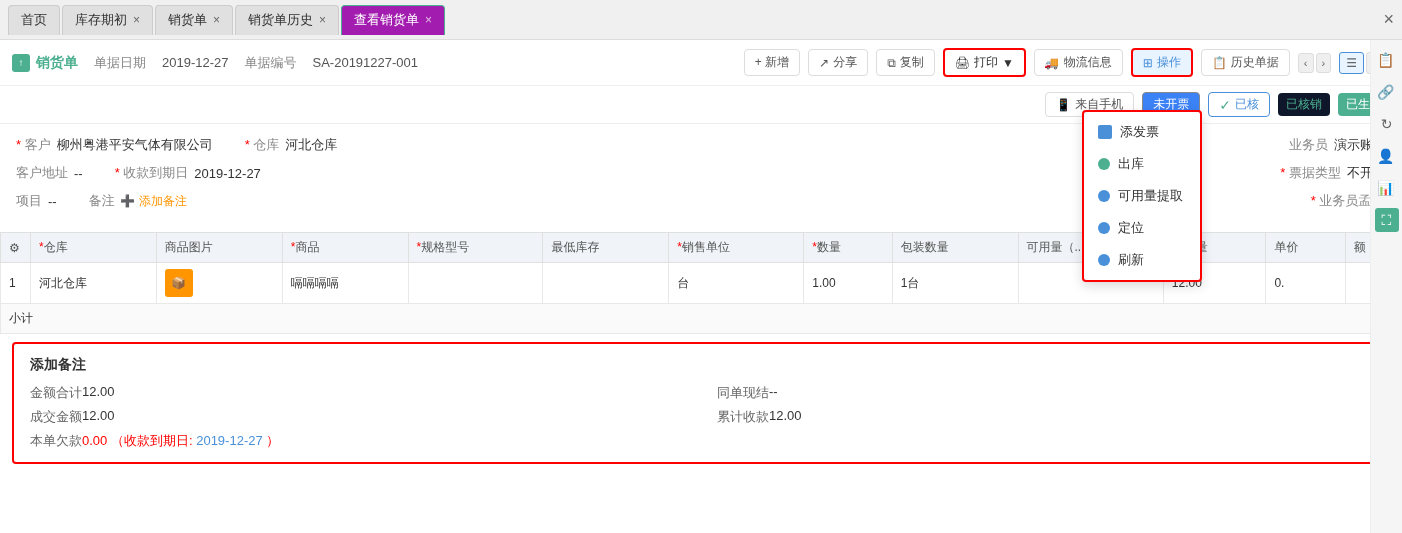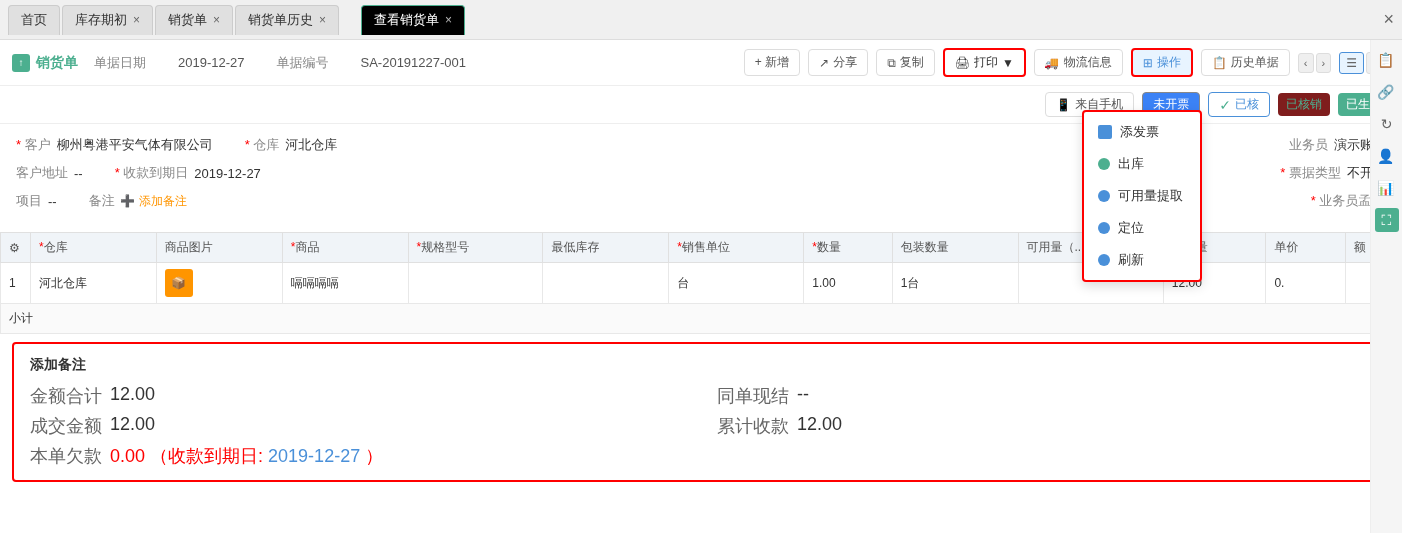--- a/index.html
+++ b/index.html
@@ -10,48 +10,48 @@
       display: flex; align-items: center; background: #f0f0f0; border-bottom: 1px solid #ddd;
       height: 40px; padding: 0 8px; gap: 2px; position: relative;
     }
     .tab-item {
       display: flex; align-items: center; padding: 0 12px; height: 30px;
       background: #e0e0e0; border-radius: 4px 4px 0 0; cursor: pointer;
       font-size: 13px; gap: 6px; border: 1px solid #ccc; border-bottom: none;
       white-space: nowrap;
     }
     .tab-item.active {
-      background: #000000; color: white; border-color: #4caf8f; margin-left: 20px;
+      background: #a21caf; color: white; border-color: #4caf8f;
     }
     .tab-item .close-icon { font-size: 12px; opacity: 0.7; cursor: pointer; }
     .tab-item.active .close-icon { color: white; }
     .tab-bar-spacer { flex: 1; }
     .tab-bar-close { font-size: 18px; cursor: pointer; color: #666; margin-left: 8px; }
 
     
     .main-content { background: white; height: calc(533px - 40px); overflow: hidden; position: relative; }
 
     
     .doc-header {
       display: flex; align-items: center; padding: 8px 12px;
       background: white; border-bottom: 1px solid #eee; gap: 16px;
     }
     .doc-title { display: flex; align-items: center; gap: 6px; color: #4caf8f; font-weight: bold; font-size: 14px; }
     .doc-title-icon { width: 18px; height: 18px; background: #4caf8f; border-radius: 3px; display: flex; align-items: center; justify-content: center; color: white; font-size: 10px; }
-    .doc-meta { display: flex; align-items: center; gap: 32px; font-size: 13px; color: #555; }
+    .doc-meta { display: flex; align-items: center; gap: 16px; font-size: 13px; color: #555; }
     .doc-meta-label { color: #888; }
     .doc-actions { margin-left: auto; display: flex; align-items: center; gap: 8px; }
     .btn-action {
       display: flex; align-items: center; gap: 4px; padding: 4px 10px;
       border: 1px solid #ddd; border-radius: 4px; background: white;
       cursor: pointer; font-size: 12px; color: #555; white-space: nowrap;
     }
     .btn-action.highlighted { border: 2px solid red; color: #333; }
     .btn-action.active-tab { background: #e8f4ff; border-color: #4a90d9; color: #4a90d9; }
-    .btn-status-green { background: #7f1d1d; color: #4caf8f; border-color: #4caf8f; border-radius: 4px; padding: 3px 8px; font-size: 12px; }
+    .btn-status-green { background: #0f172a; color: #4caf8f; border-color: #4caf8f; border-radius: 4px; padding: 3px 8px; font-size: 12px; }
     .btn-status-green2 { background: #4caf8f; color: white; border-radius: 4px; padding: 3px 8px; font-size: 12px; }
 
     
     .action-bar {
       display: flex; align-items: center; padding: 6px 12px;
       background: white; border-bottom: 1px solid #eee; gap: 8px; justify-content: flex-end;
     }
     .btn-small {
       display: flex; align-items: center; gap: 4px; padding: 3px 10px;
       border: 1px solid #ddd; border-radius: 4px; background: white;
@@ -85,21 +85,21 @@
     .settings-col { width: 30px; text-align: center; }
     .product-img { width: 28px; height: 28px; background: #ff9500; border-radius: 3px; display: flex; align-items: center; justify-content: center; }
 
     
     .payment-section {
       border: 2px solid red; border-radius: 4px; margin: 8px 12px;
       padding: 12px 16px; background: white;
     }
     .payment-title { font-weight: bold; margin-bottom: 10px; font-size: 14px; }
     .payment-grid { display: grid; grid-template-columns: 1fr 1fr; gap: 6px 32px; }
-    .payment-row { display: flex; gap: 8px; font-size: 18px; }
+    .payment-row { display: flex; gap: 0; font-size: 13px; }
     .payment-label { color: #666; }
     .payment-value { color: #333; }
     .payment-overdue { color: red; }
     .payment-date { color: #4a90d9; }
 
     
     .right-sidebar {
       position: absolute; right: 0; top: 0; bottom: 0;
       width: 32px; background: #f5f5f5; border-left: 1px solid #eee;
       display: flex; flex-direction: column; align-items: center; padding: 8px 0; gap: 8px;

